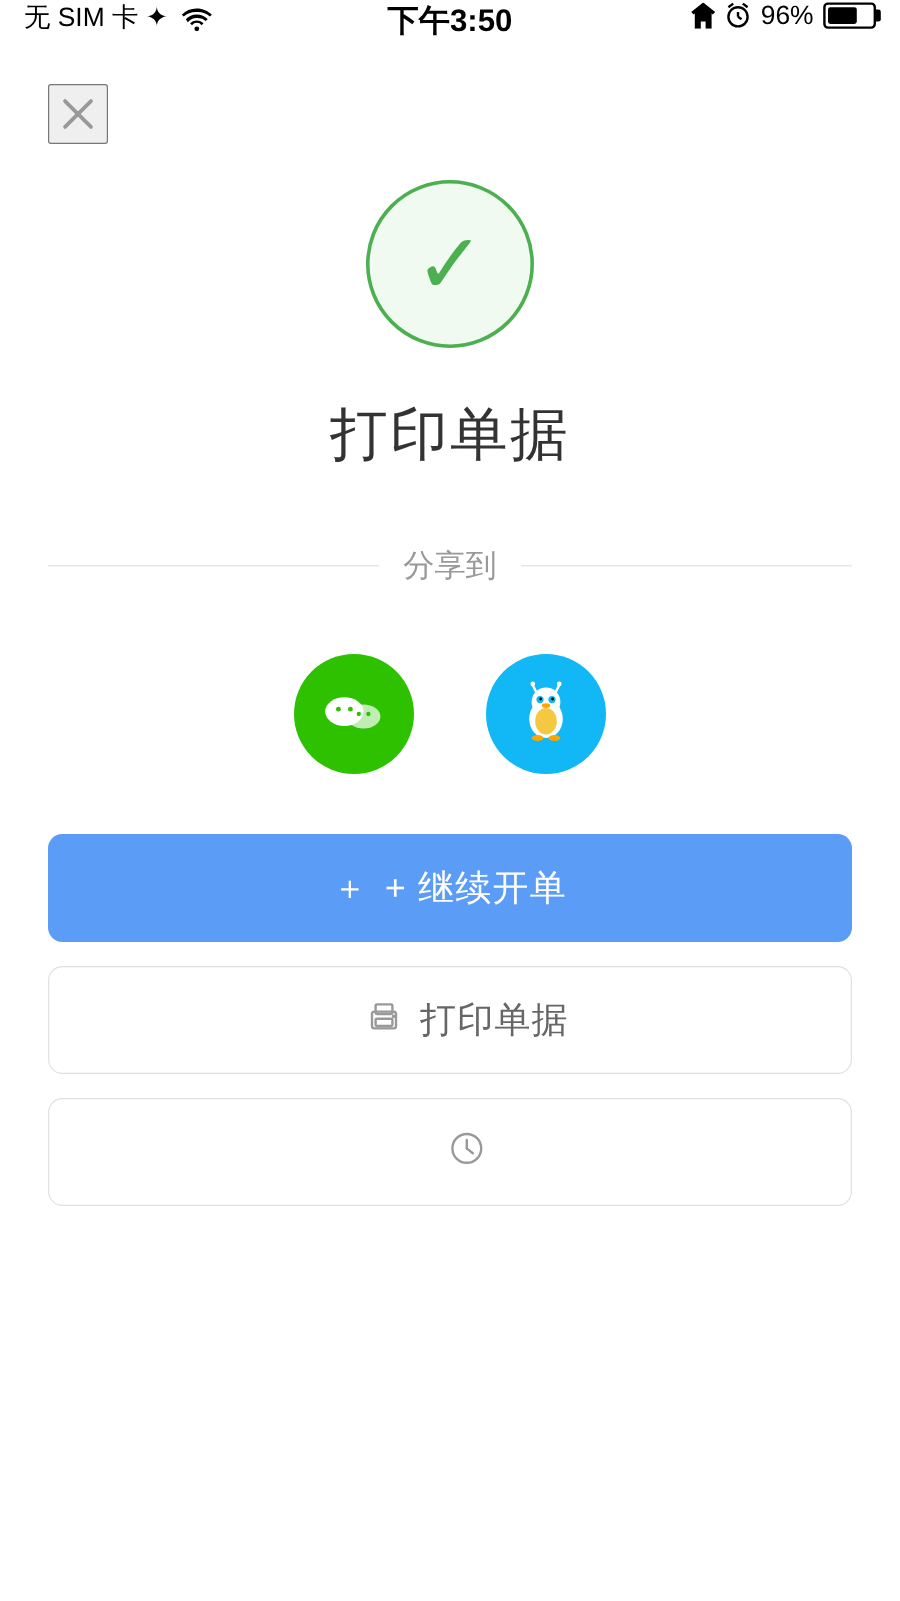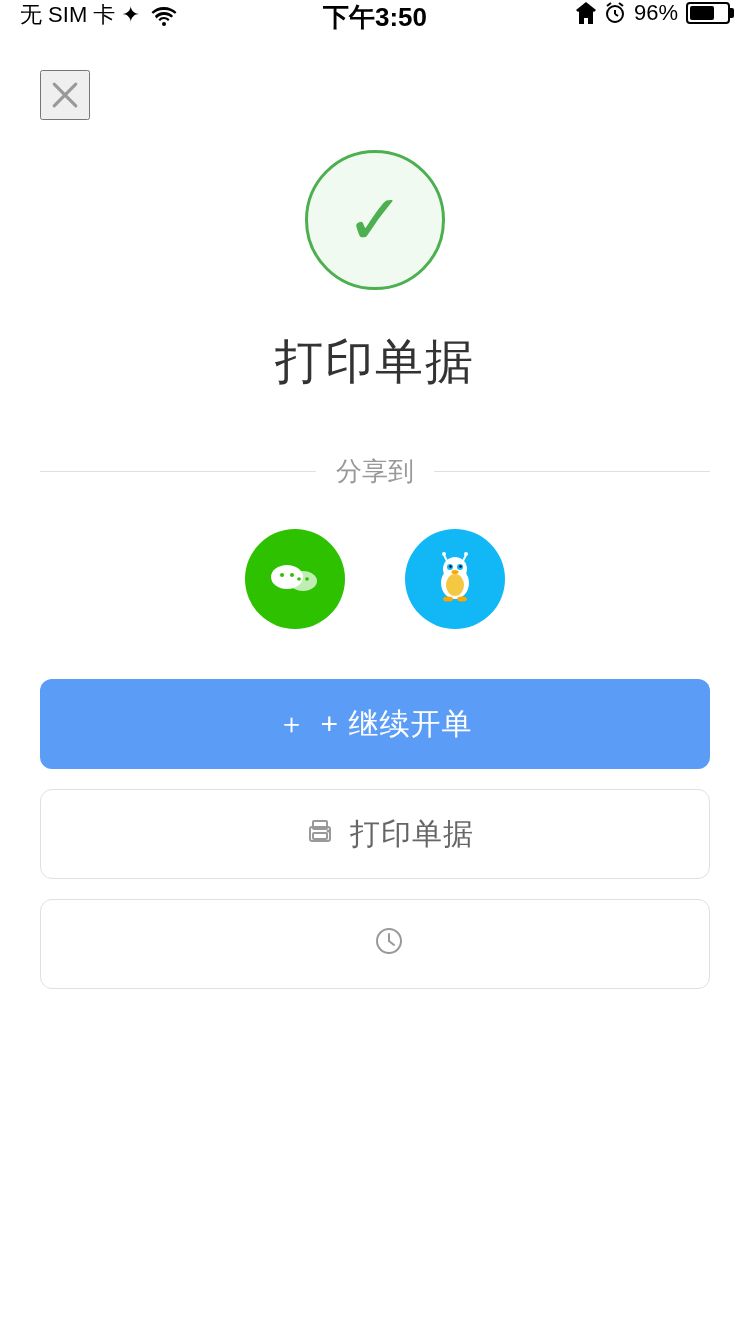--- a/index.html
+++ b/index.html
@@ -126,21 +126,21 @@
 
     
     .share-section {
       width: 100%;
       margin-bottom: 50px;
     }
     .share-divider {
       display: flex;
       align-items: center;
       gap: 20px;
-      margin-bottom: 40px;
+      margin-bottom: 56px;
       justify-content: flex-end;
     }
     .share-divider::before,
     .share-divider::after {
       content: '';
       flex: 1;
       height: 1px;
       background: #e0e0e0;
     }
     .share-label {

